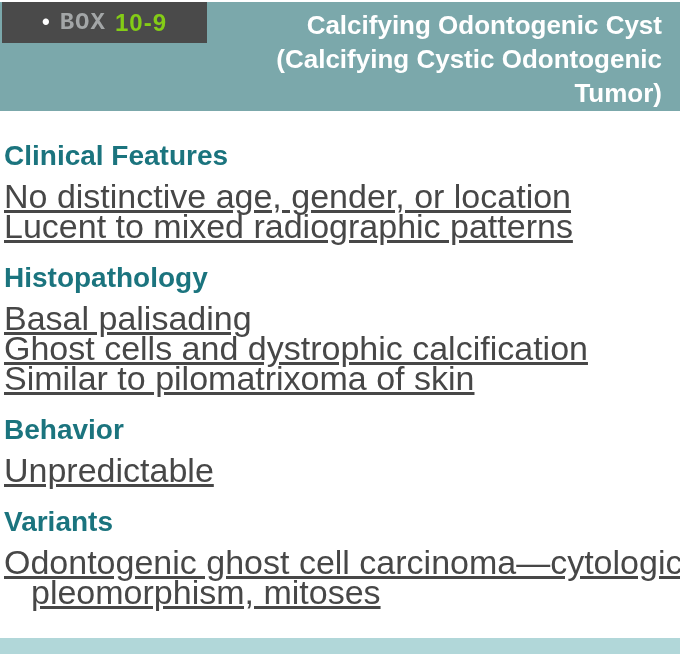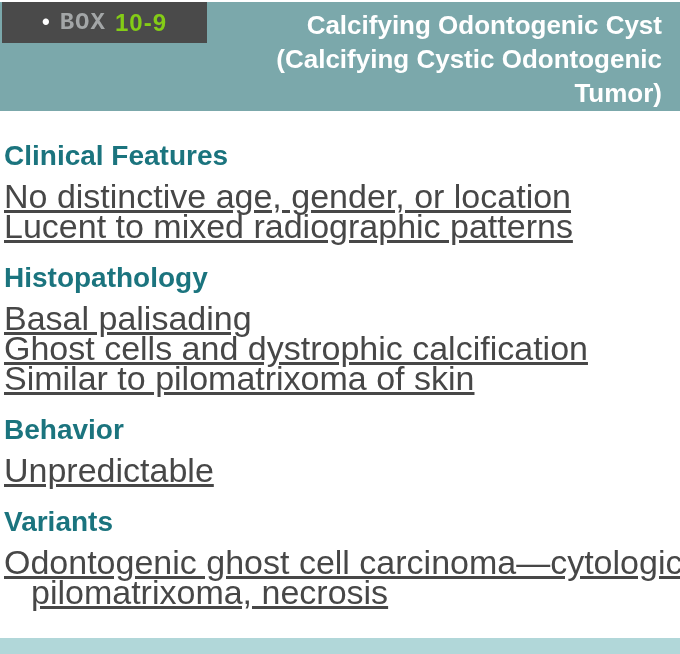--- a/index.html
+++ b/index.html
@@ -128,21 +128,21 @@
       <div class="section-heading">Behavior</div>
       <div class="section-lines">
         <div class="text-line">Unpredictable</div>
       </div>
     </div>
 
     <div class="section">
       <div class="section-heading">Variants</div>
       <div class="section-lines">
         <div class="text-line">Odontogenic ghost cell carcinoma—cytologic atypia, mitoses,</div>
-        <div class="text-line indent">pilomatrixoma, necrosis</div>
+        <div class="text-line indent">pleomorphism, mitoses</div>
       </div>
     </div>
 
   </div>
 
   <div class="footer-bar"></div>
 
 </div>
 
 </body></html>

